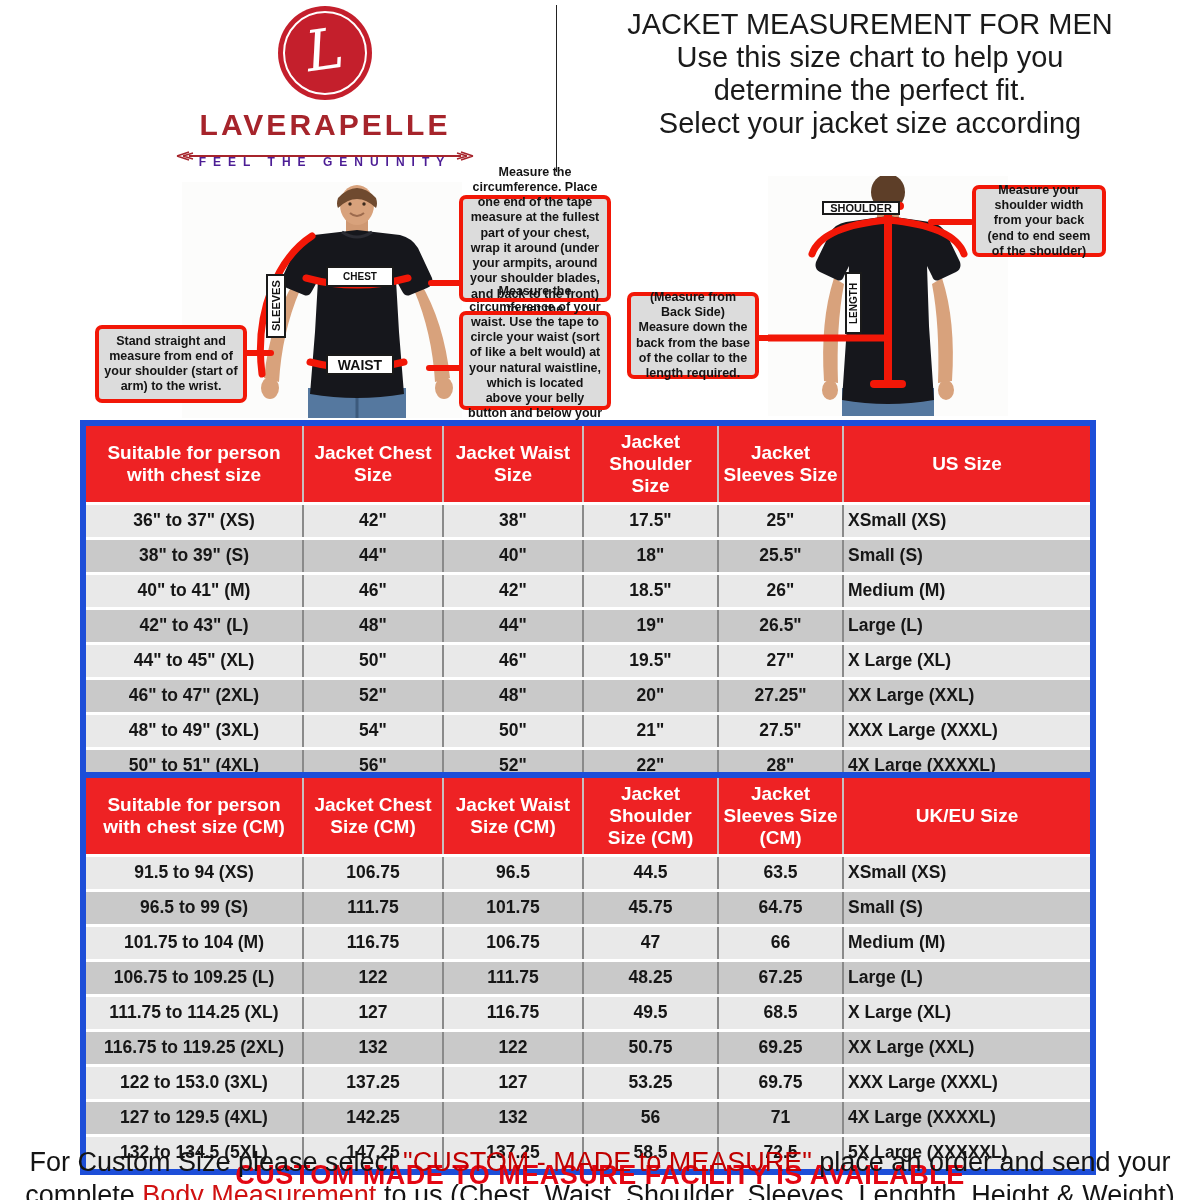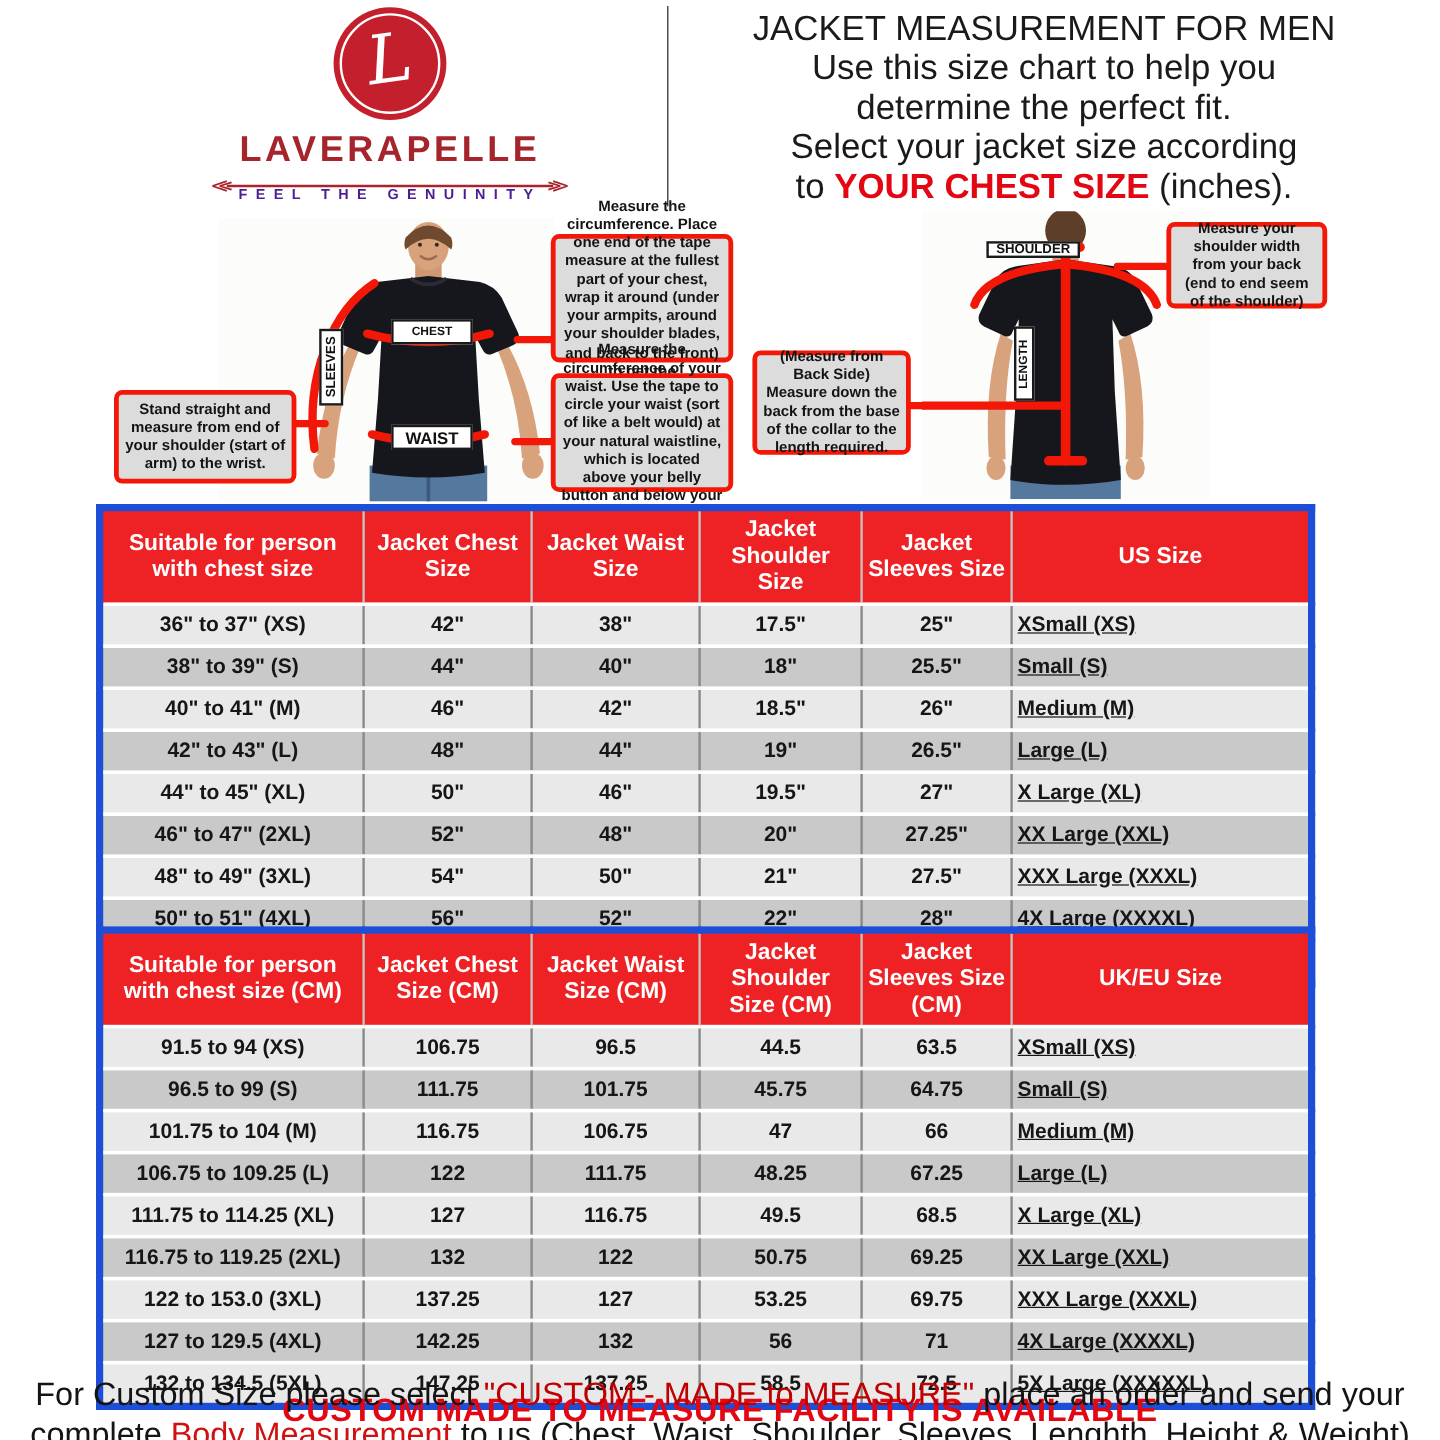--- a/index.html
+++ b/index.html
@@ -35,21 +35,21 @@
   .model{position:absolute;}
   
   .size-table{position:absolute;left:80px;border-collapse:collapse;table-layout:fixed;
     border:6px solid #1d4ed8;}
   .size-table th{background:#EE2224;color:#fff;font-size:19px;font-weight:bold;
     padding:5px 4px;line-height:1.15;border-left:2px solid #c9bebe;border-bottom:2px solid #6e6e6e;}
   .size-table th:first-child{border-left:none;}
   .size-table td{font-size:17.5px;font-weight:600;color:#161616;text-align:center;
     padding:3px 4px;height:26px;border-left:2px solid #8a8a8a;border-top:3px solid #fff;box-sizing:content-box;}
   .size-table td:first-child{border-left:none;}
-  .size-table td:last-child{font-weight:bold;text-align:left;text-decoration:underline;}
+  .size-table td:last-child{font-weight:bold;text-align:left;}
   .size-table tr.odd td{background:#E9E9E9;}
   .size-table tr.even td{background:#C9C9C9;}
   
   .footer-head{position:absolute;left:0;top:1114px;width:1200px;text-align:center;
     color:#E30613;font-size:27px;font-weight:bold;letter-spacing:0.5px;margin-top:46px;}
   .footer-par{position:absolute;left:0;top:1146px;width:1200px;text-align:center;
     font-size:27px;line-height:1.22;color:#141414;}
   .dark-red{color:#C00000;}
   .mid-red{color:#D01111;}
 </style>
@@ -75,21 +75,20 @@
     <div class="brand-tagline">FEEL THE GENUINITY</div>
   </div>
 
   <div class="top-divider"></div>
 
   <div class="headline">
     <div class="t">JACKET MEASUREMENT FOR MEN</div>
     <div class="s">Use this size chart to help you</div>
     <div class="s">determine the perfect fit.</div>
     <div class="s">Select your jacket size according</div>
-    <div class="s"><span>to </span><span class="red-strong">YOUR CHEST SIZE</span><span> (inches).</span></div>
   </div>
 
   <svg class="model" style="left:182px;top:182px;" width="280" height="236" viewBox="0 0 280 236">
     <rect x="0" y="0" width="280" height="236" fill="#fcfcfb"></rect>
 
     <rect x="126" y="206" width="98" height="30" fill="#55789f"></rect>
     <line x1="175" y1="210" x2="175" y2="236" stroke="#3c5a7c" stroke-width="3"></line>
 
     <path d="M112 100 Q 88 140 82 196 L 97 200 Q 100 150 118 108 Z" fill="#d8a27c"></path>
     <path d="M238 100 Q 262 140 268 196 L 253 200 Q 250 150 232 108 Z" fill="#d8a27c"></path>

